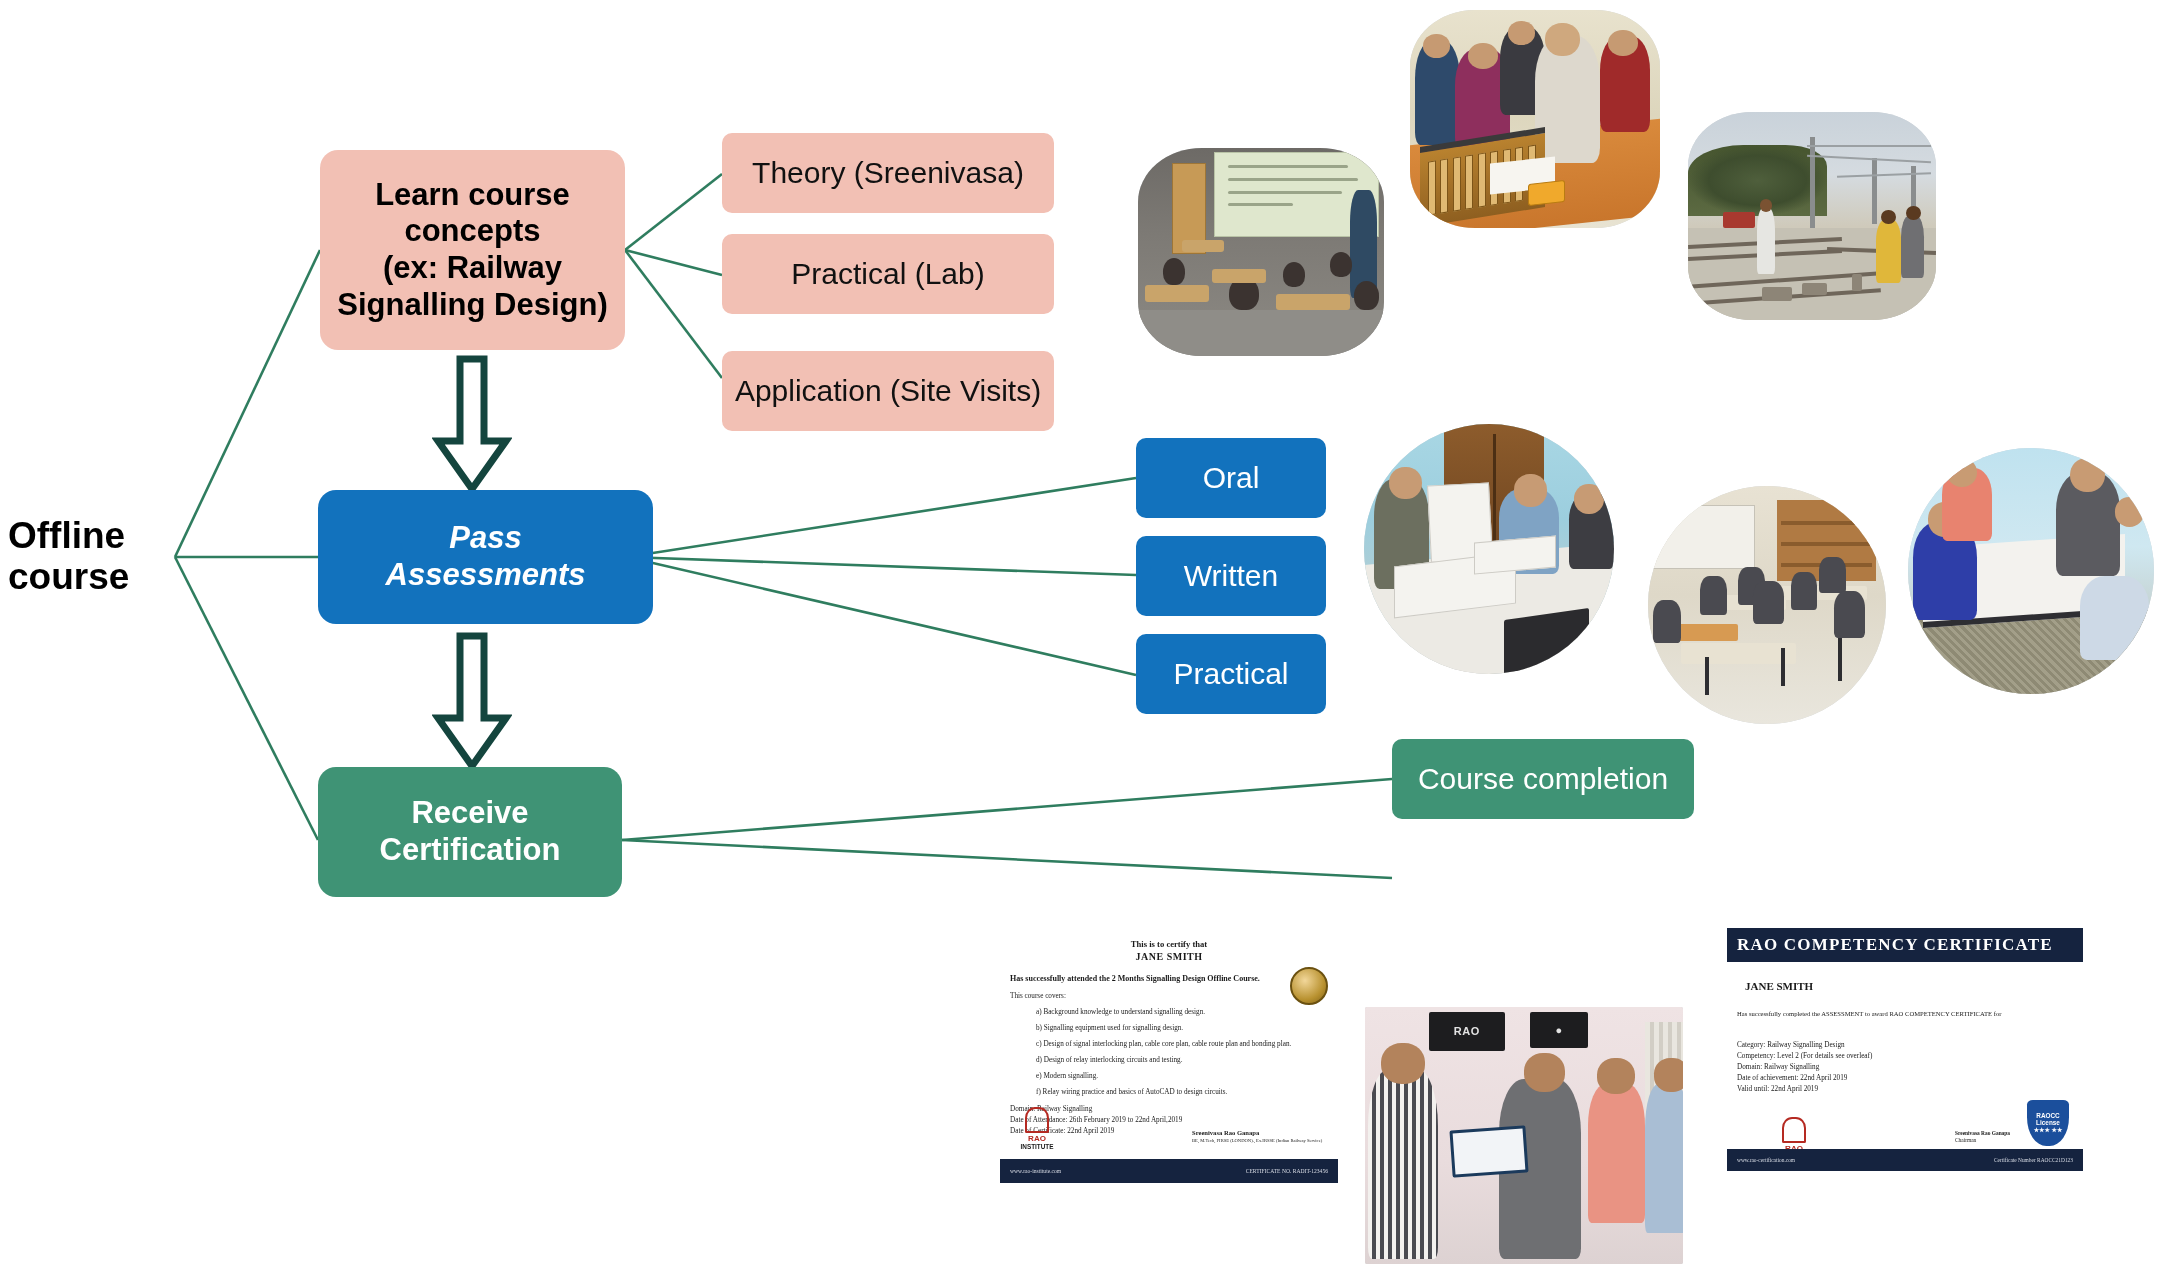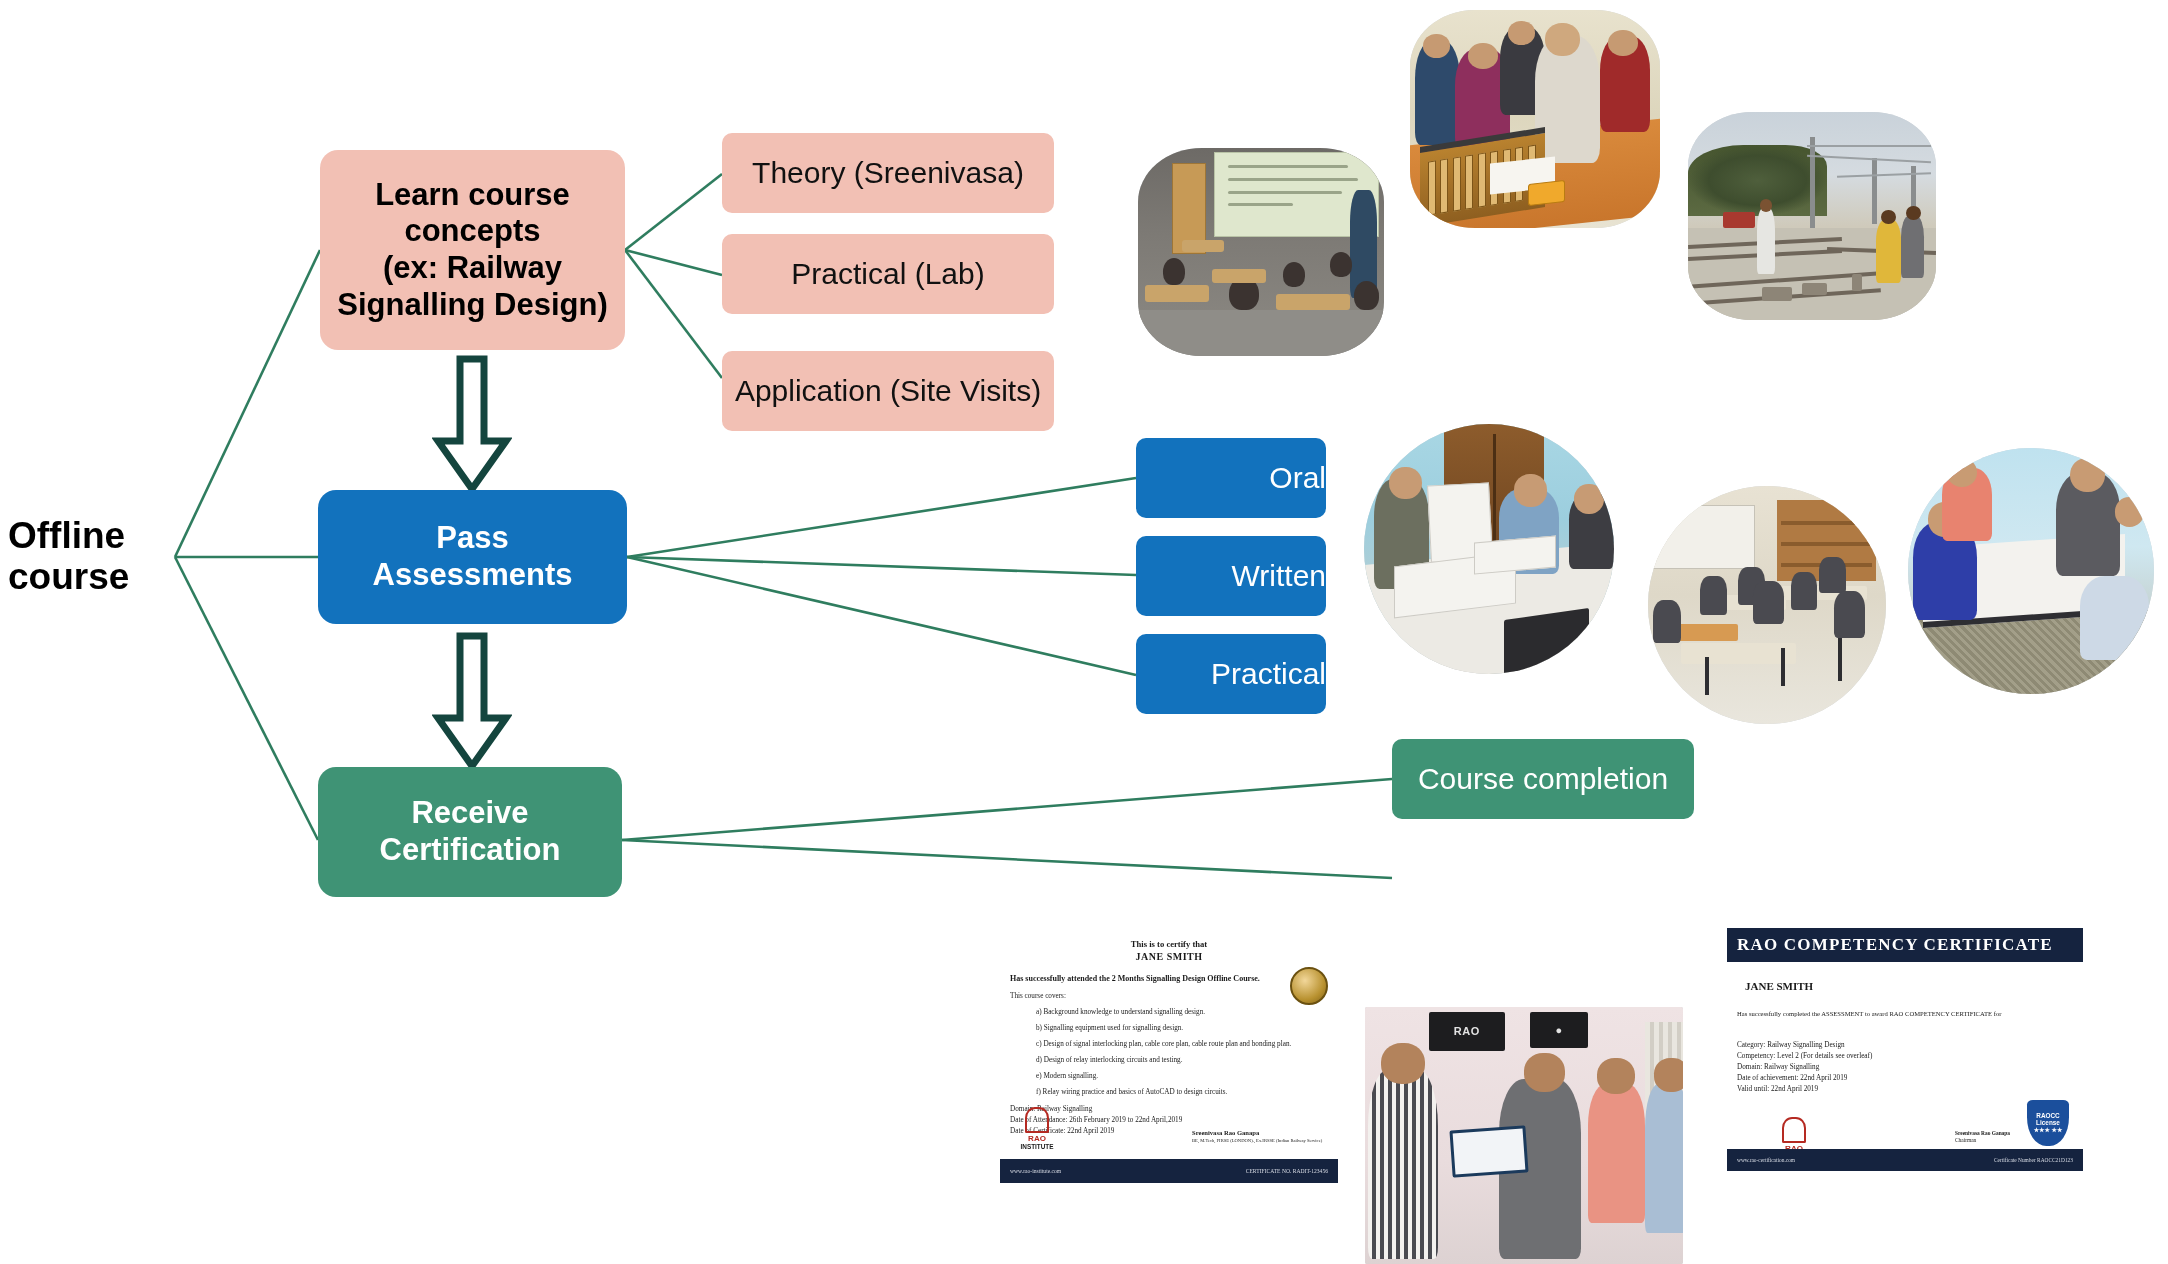--- a/index.html
+++ b/index.html
@@ -69,21 +69,20 @@
     font-weight: normal;
     font-size: 30px;
   }
   .leaf-pink {
     background: #f2c0b4;
     color: #111111;
   }
   .leaf-blue {
     background: #1272bd;
     color: #ffffff;
-    justify-content: flex-end;
   }
   .leaf-green {
     background: #3f9375;
     color: #ffffff;
   }
   .blockarrow {
     position: absolute;
     z-index: 4;
   }
 
@@ -374,21 +373,21 @@
     <span>Practical (Lab)</span>
   </div>
   <div class="node leaf leaf-pink" style="left:722px; top:338px; width:332px; height:80px;margin-top:13px;">
     <span>Application (Site Visits)</span>
   </div>
 
   <svg class="blockarrow" style="left:432px; top:355px; width:80px; height:140px;" viewBox="0 0 80 140">
     <polygon points="28,4 52,4 52,86 74,86 40,134 6,86 28,86" fill="#ffffff" stroke="#14453e" stroke-width="7" stroke-linejoin="miter"></polygon>
   </svg>
 
-  <div class="node stage-main stage-blue" style="left:318px; top:490px; width:309px; height:134px; flex-direction:column;">
+  <div class="node stage-main stage-blue" style="left:318px; top:490px; width:335px; height:134px; flex-direction:column;font-style:italic;">
     <span>Pass</span>
     <span>Assessments</span>
   </div>
 
   <div class="node leaf leaf-blue" style="left:1136px; top:438px; width:190px; height:80px;">
     <span>Oral</span>
   </div>
   <div class="node leaf leaf-blue" style="left:1136px; top:536px; width:190px; height:80px;">
     <span>Written</span>
   </div>

